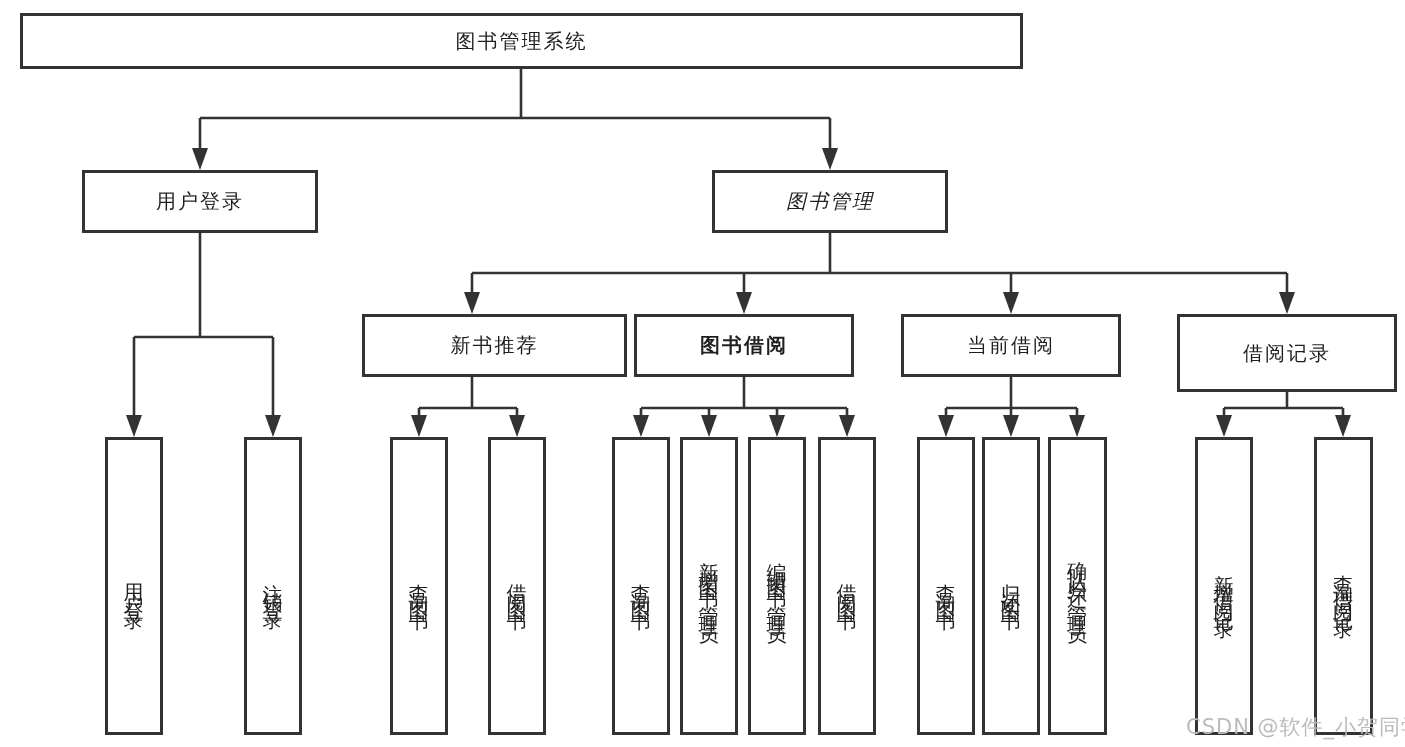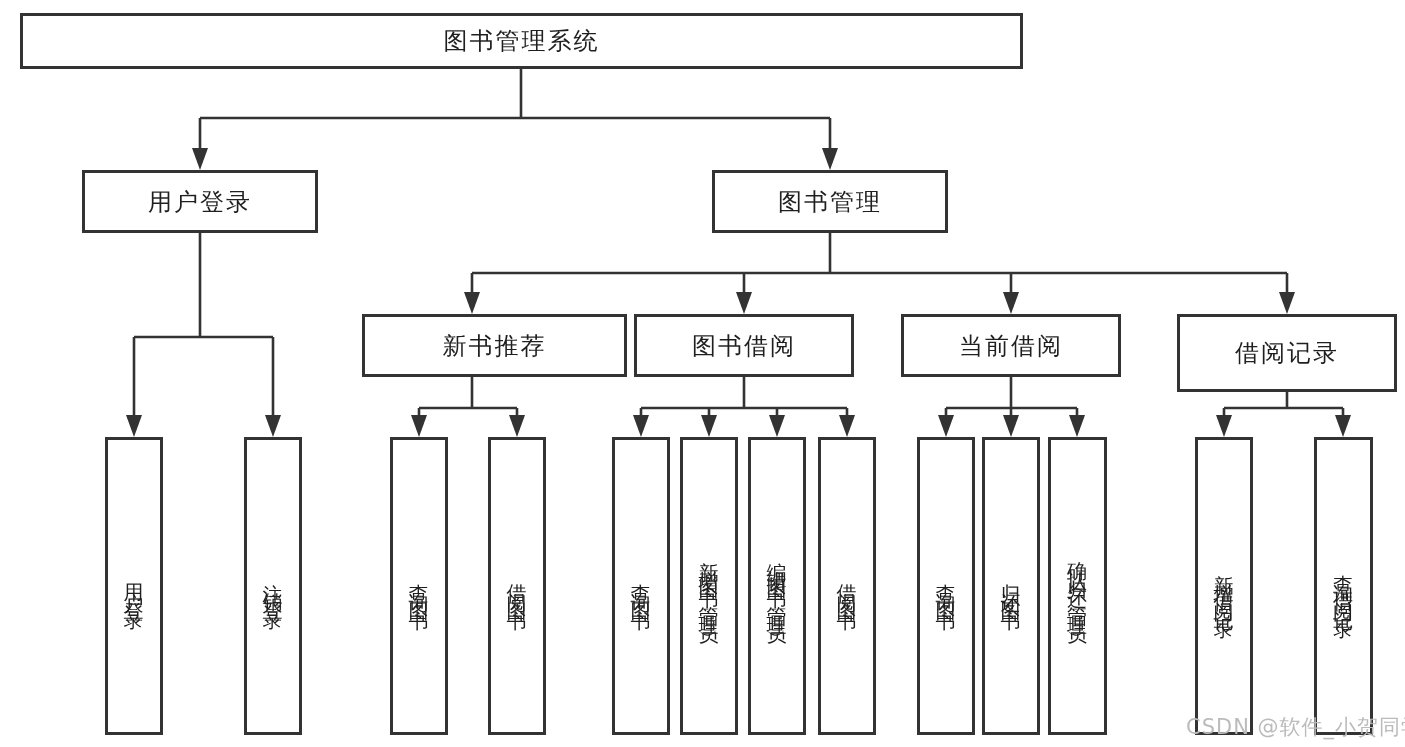--- a/index.html
+++ b/index.html
@@ -10,21 +10,21 @@
   .node{
     position:absolute;
     box-sizing:border-box;
     background:#ffffff;
     border:3px solid #333333;
     color:#1f1f1f;
     display:flex;
     align-items:center;
     justify-content:center;
   }
-  .h-node{font-size:24px;letter-spacing:2px;white-space:nowrap;}
+  .h-node{font-size:20px;letter-spacing:2px;white-space:nowrap;}
   .leaf{
     writing-mode:vertical-rl;
     text-orientation:mixed;
     font-size:20px;
     letter-spacing:9px;
     line-height:1;
     border-width:3px;
   }
   .watermark{
     position:absolute;
@@ -85,24 +85,24 @@
       <polygon points="1003,415 1019,415 1011,437"></polygon>
       <polygon points="1069,415 1085,415 1077,437"></polygon>
       <polygon points="1216,415 1232,415 1224,437"></polygon>
       <polygon points="1335,415 1351,415 1343,437"></polygon>
     </g>
   </svg>
 
   <div class="node h-node" style="left:20px;top:13px;width:1003px;height:56px;border-width:3px;">图书管理系统</div>
 
   <div class="node h-node" style="left:82px;top:170px;width:236px;height:63px;">用户登录</div>
-  <div class="node h-node" style="left:712px;top:170px;width:236px;height:63px;">图书管理</div>
+  <div class="node h-node" style="left:712px;top:170px;width:236px;height:63px;font-style:italic;">图书管理</div>
 
   <div class="node h-node" style="left:362px;top:314px;width:265px;height:63px;">新书推荐</div>
-  <div class="node h-node" style="left:634px;top:314px;width:220px;height:63px;">图书借阅</div>
+  <div class="node h-node" style="left:634px;top:314px;width:220px;height:63px;font-weight:bold;">图书借阅</div>
   <div class="node h-node" style="left:901px;top:314px;width:220px;height:63px;">当前借阅</div>
   <div class="node h-node" style="left:1177px;top:314px;width:220px;height:78px;">借阅记录</div>
 
   <div class="node leaf" style="left:105px;top:437px;width:58px;height:298px;">用户登录</div>
   <div class="node leaf" style="left:244px;top:437px;width:58px;height:298px;">注销登录</div>
 
   <div class="node leaf" style="left:390px;top:437px;width:58px;height:298px;">查询图书</div>
   <div class="node leaf" style="left:488px;top:437px;width:58px;height:298px;">借阅图书</div>
 
   <div class="node leaf" style="left:612px;top:437px;width:58px;height:298px;">查询图书</div>

